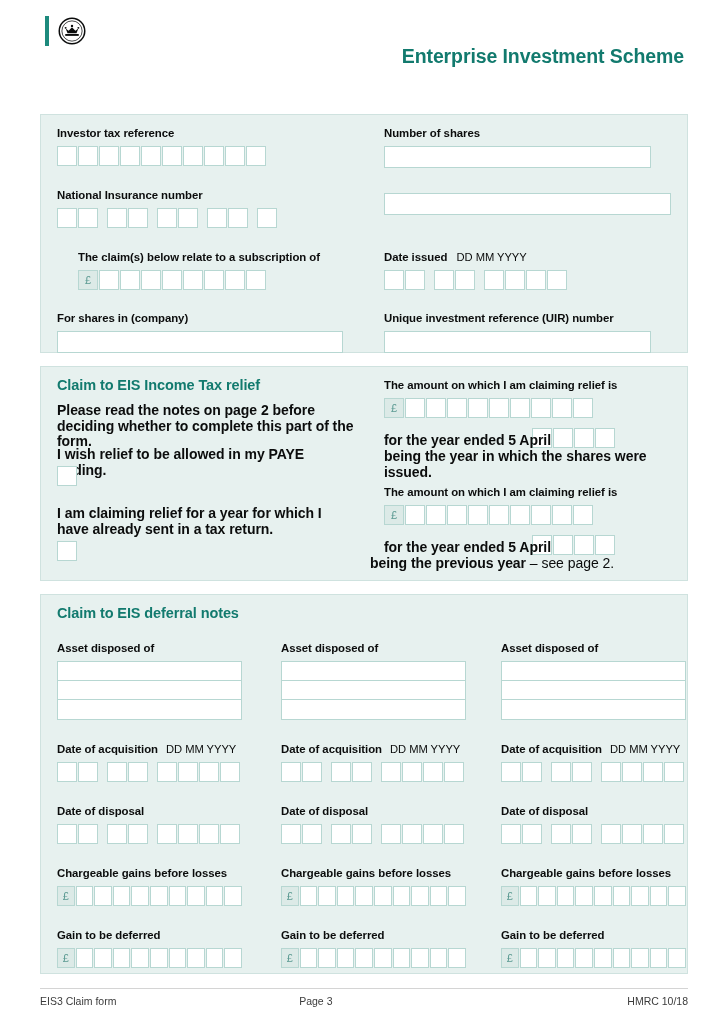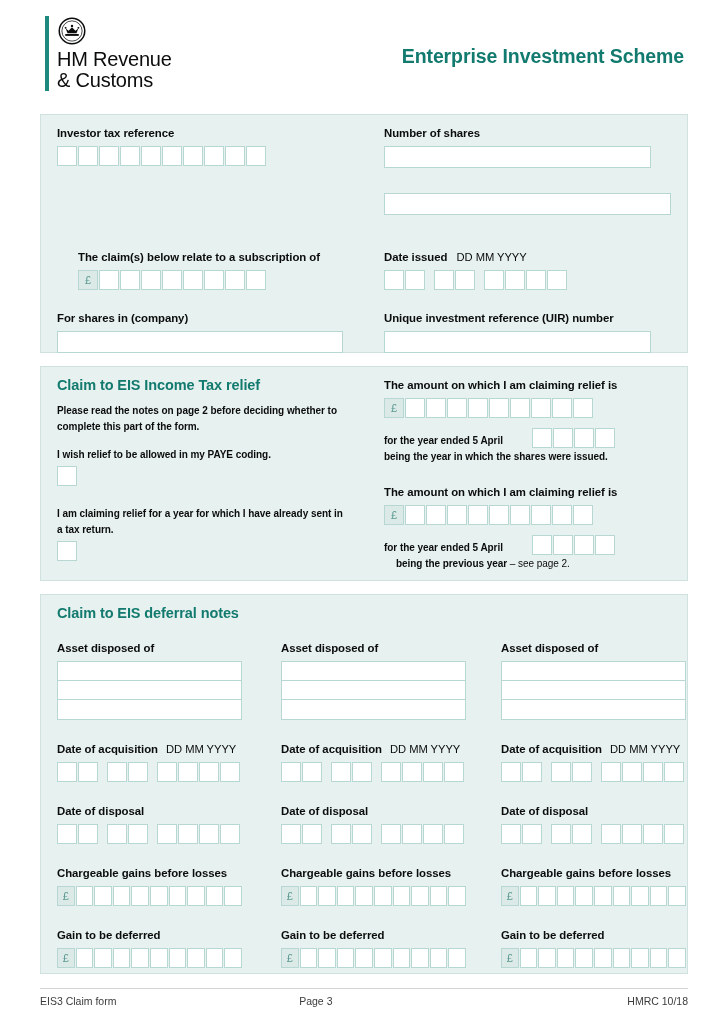--- a/index.html
+++ b/index.html
@@ -81,21 +81,21 @@
     color: #0b0c0c;
     line-height: 15px;
     letter-spacing: -0.05px;
   }
   .lbl .hint {
     font-weight: normal;
     font-size: 11.2px;
     color: #0b0c0c;
   }
   .body-text {
-    font-size: 10px;
+    font-size: 14px;
     font-weight: bold;
     color: #0b0c0c;
     line-height: 15.5px;
     letter-spacing: -0.05px;
   }
   .body-text .reg { font-weight: normal; }
 
   
   .boxrow { display: flex; align-items: flex-start; }
   .cell {
@@ -171,24 +171,20 @@
         <svg viewBox="0 0 40 40" width="30" height="30" aria-hidden="true">
           <circle cx="20" cy="20" r="17" fill="none" stroke="#0b0c0c" stroke-width="2"></circle>
           <circle cx="20" cy="20" r="13.5" fill="none" stroke="#0b0c0c" stroke-width="1"></circle>
           <path d="M11 24 h18 v2.5 h-18 z" fill="#0b0c0c"></path>
           <path d="M11.5 16.5 l2.5 6.5 h12 l2.5 -6.5 l-4 3 l-4.5 -4.5 l-4.5 4.5 z" fill="#0b0c0c"></path>
           <circle cx="20" cy="13.2" r="1.6" fill="#0b0c0c"></circle>
           <circle cx="11.5" cy="15.8" r="1.3" fill="#0b0c0c"></circle>
           <circle cx="28.5" cy="15.8" r="1.3" fill="#0b0c0c"></circle>
         </svg>
       </span>
-      <div class="logo-text">
-        <div>HM Revenue</div>
-        <div>&amp; Customs</div>
-      </div>
     </div>
   </div>
   <div class="doc-title">
     <div>Enterprise Investment Scheme</div>
   </div>
 </div>
 
 <div class="panel" id="panel-details">
 
   <div class="abs" style="left:16px; top:11px;">
@@ -200,20 +196,38 @@
         <div class="cell"></div>
       <div class="cell"></div>
         <div class="cell"></div>
       <div class="cell"></div>
         <div class="cell"></div>
       <div class="cell"></div>
         <div class="cell last"></div>
     </div>
   </div>
 
+  <div class="abs" style="left:16px; top:73px;">
+    <div class="lbl">National Insurance number</div>
+    <div class="boxrow" style="margin-top:5px;">
+      <div class="cell"></div>
+        <div class="cell last"></div>
+      <div class="gap"></div>
+      <div class="cell"></div>
+        <div class="cell last"></div>
+      <div class="gap"></div>
+      <div class="cell"></div>
+        <div class="cell last"></div>
+      <div class="gap"></div>
+      <div class="cell"></div>
+        <div class="cell last"></div>
+      <div class="gap"></div>
+      <div class="cell last"></div>
+    </div>
+  </div>
 
   <div class="abs" style="left:16px; top:135px;margin-left:21px;">
     <div class="lbl">The claim(s) below relate to a subscription of</div>
     <div class="boxrow" style="margin-top:5px;">
       <div class="pound">£</div>
       <div class="cell"></div>
         <div class="cell"></div>
       <div class="cell"></div>
         <div class="cell"></div>
       <div class="cell"></div>
@@ -315,21 +329,21 @@
       <div class="cell last"></div>
     </div>
   </div>
   <div class="abs boxrow" style="left:491px; top:168px;">
     <div class="cell"></div>
       <div class="cell"></div>
     <div class="cell"></div>
       <div class="cell last"></div>
   </div>
   <div class="abs body-text" style="left:343px; top:173px;">for the year ended 5 April</div>
-  <div class="abs body-text" style="left:355px; top:189px;">
+  <div class="abs body-text" style="left:329px; top:189px;">
     <span>being the previous year</span><span class="reg"> – see page 2.</span>
   </div>
 </div>
 
 <div class="panel" id="panel-deferral">
 
   <div class="abs section-title" style="left:16px; top:10px;">Claim to EIS deferral notes</div>
 
   <div class="abs" style="left:16px; top:46px; width:185px;">
     <div class="lbl">Asset disposed of</div>

